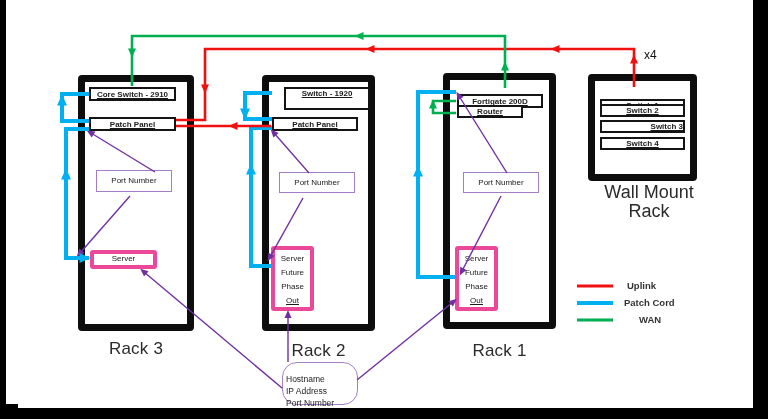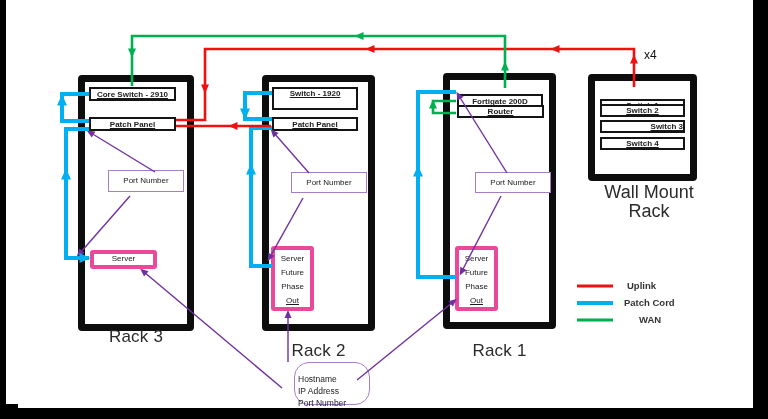--- a/index.html
+++ b/index.html
@@ -7,58 +7,58 @@
          font-family:"Liberation Sans", sans-serif;}
   #canvas{position:absolute;left:6px;top:0;width:747px;height:408px;background:#ffffff;}
   .abs{position:absolute;box-sizing:border-box;}
   
   .rack{border:7px solid #0d0d0d;border-radius:4px;background:#fff;}
   .devbox{border:2px solid #141414;background:#fff;text-align:center;
           font-size:8px;color:#1a1a1a;overflow:hidden;white-space:nowrap;font-weight:bold;}
   .devbox.u{text-decoration:underline;}
   .thick{border:4px solid #ec4899;border-radius:3px;background:#fff;}
   .purplebox{border:1.5px solid #a57fc4;background:#fff;text-align:center;
-             font-size:8px;color:#1a1a1a;margin-left:12px;}
+             font-size:8px;color:#1a1a1a;}
   .racklabel{font-size:17px;color:#2b2b2b;text-align:center;letter-spacing:.2px;}
   .wmlabel{font-size:18px;color:#2b2b2b;text-align:center;line-height:19px;}
   .legendlabel{font-size:9.5px;font-weight:600;color:#333;}
   .annline{font-size:8.5px;color:#222;line-height:12px;text-align:left;}
   .x4{font-size:12px;color:#111;}
   .srvlines{font-size:8px;color:#1a1a1a;text-align:center;line-height:14px;}
   svg{position:absolute;left:0;top:0;pointer-events:none;}
   .bar{position:absolute;background:#000;}
 </style>
 </head>
 <body>
 
 <div id="stage">
   <div id="canvas"></div>
 
   <div class="abs rack" style="left:78px;top:75px;width:116px;height:256px;"></div>
   <div class="abs devbox u" style="left:89px;top:87px;width:87px;height:14px;line-height:11px;"><span>Core Switch - 2910</span></div>
   <div class="abs devbox u" style="left:89px;top:117px;width:87px;height:14px;line-height:11px;"><span>Patch Panel</span></div>
   <div class="abs purplebox" style="left:96px;top:170px;width:76px;height:22px;line-height:20px;"><span>Port Number</span></div>
   <div class="abs thick" style="left:90px;top:250px;width:67px;height:19px;text-align:center;font-size:8px;color:#1a1a1a;line-height:10px;"><span>Server</span></div>
-  <div class="abs racklabel" style="left:78px;top:327px;width:116px;"><span>Rack 3</span></div>
+  <div class="abs racklabel" style="left:78px;top:339px;width:116px;"><span>Rack 3</span></div>
 
   <div class="abs rack" style="left:262px;top:75px;width:113px;height:256px;"></div>
-  <div class="abs devbox u" style="left:272px;top:87px;width:86px;height:23px;line-height:10px;"><span>Switch - 1920</span></div>
+  <div class="abs devbox u" style="left:284px;top:87px;width:86px;height:23px;line-height:10px;"><span>Switch - 1920</span></div>
   <div class="abs devbox u" style="left:272px;top:117px;width:86px;height:14px;line-height:11px;"><span>Patch Panel</span></div>
   <div class="abs purplebox" style="left:279px;top:172px;width:76px;height:21px;line-height:19px;"><span>Port Number</span></div>
   <div class="abs thick srvlines" style="left:271px;top:246px;width:43px;height:65px;padding-top:2px;">
     <div>Server</div>
     <div>Future</div>
     <div>Phase</div>
     <div style="text-decoration:underline;">Out</div>
   </div>
   <div class="abs racklabel" style="left:262px;top:341px;width:113px;"><span>Rack 2</span></div>
 
   <div class="abs rack" style="left:443px;top:73px;width:113px;height:256px;"></div>
   <div class="abs devbox u" style="left:457px;top:94px;width:86px;height:14px;line-height:11px;"><span>Fortigate 200D</span></div>
-  <div class="abs devbox u" style="left:457px;top:105px;width:87px;height:13px;line-height:10px;"><span>Router</span></div>
+  <div class="abs devbox u" style="left:457px;top:105px;width:66px;height:13px;line-height:10px;"><span>Router</span></div>
   <div class="abs purplebox" style="left:463px;top:172px;width:76px;height:21px;line-height:19px;"><span>Port Number</span></div>
   <div class="abs thick srvlines" style="left:455px;top:246px;width:43px;height:65px;padding-top:2px;">
     <div>Server</div>
     <div>Future</div>
     <div>Phase</div>
     <div style="text-decoration:underline;">Out</div>
   </div>
   <div class="abs racklabel" style="left:443px;top:341px;width:113px;"><span>Rack 1</span></div>
 
   <div class="abs rack" style="left:588px;top:74px;width:109px;height:107px;"></div>

